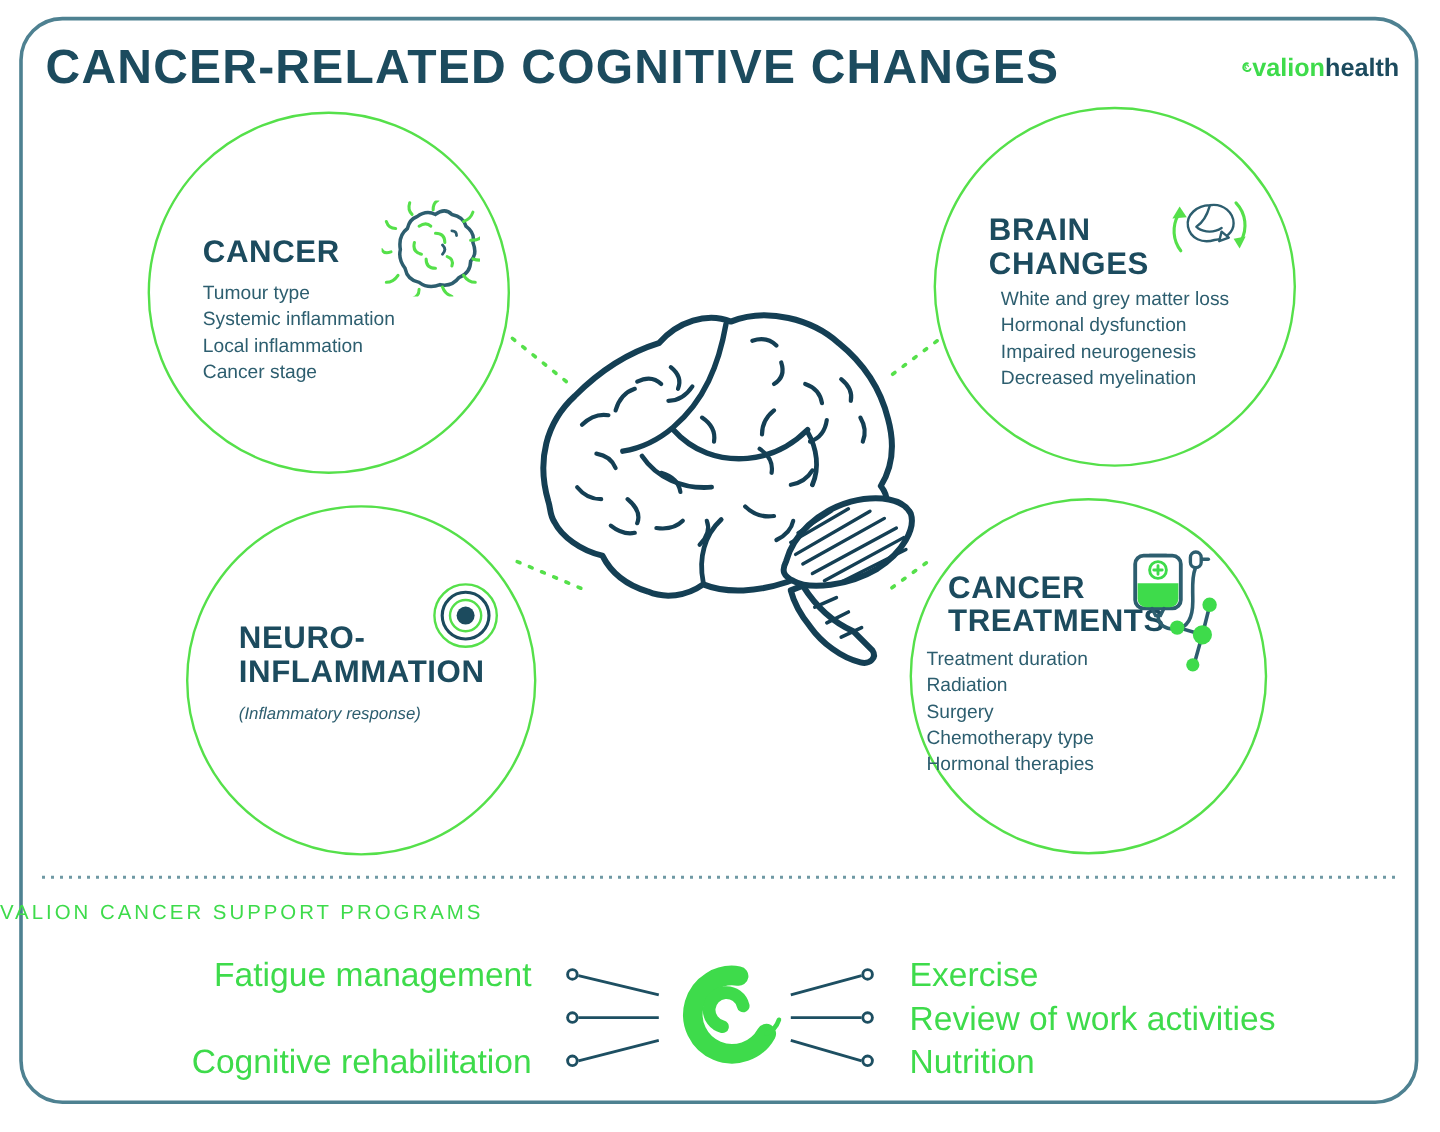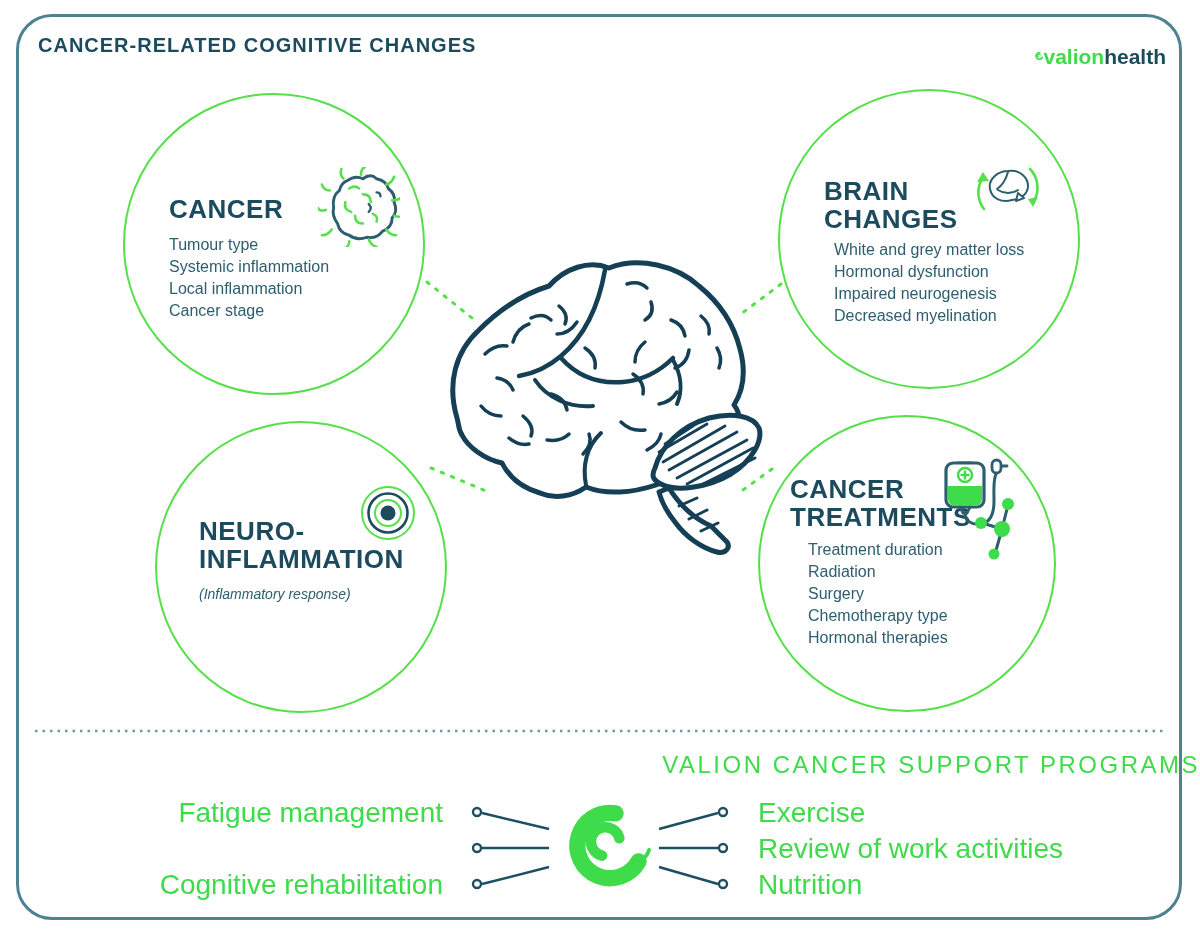--- a/index.html
+++ b/index.html
@@ -10,42 +10,42 @@
     --teal-line:#1d4f62;
     --brain-stroke:#143f54;
     --card-border:#4e8191;
     --divider:#6f99a4;
   }
   html,body{margin:0;padding:0;background:#fff;}
   .stage{position:relative;width:1200px;height:943px;background:#fff;
          font-family:"Liberation Sans",sans-serif;overflow:hidden;}
   .card{position:absolute;left:16px;top:14px;width:1166px;height:906px;
         border:3px solid var(--card-border);border-radius:36px;background:#fff;box-sizing:border-box;}
-  .title{position:absolute;left:38px;top:34px;font-size:20px;font-weight:700;
+  .title{position:absolute;left:38px;top:34px;font-size:40px;font-weight:700;
          letter-spacing:1px;color:var(--teal-heading);}
   
   .logo{position:absolute;left:1034px;top:28px;width:132px;display:flex;
         flex-direction:row;align-items:center;}
   .wordmark{font-size:21px;font-weight:700;margin-top:2px;white-space:nowrap;}
   .wordmark .w1{color:var(--green);}
   .wordmark .w2{color:var(--teal-heading);}
   
   .bubble{position:absolute;border:2.5px solid var(--green-stroke);border-radius:50%;box-sizing:border-box;}
   #b1{left:123px;top:93px;width:302px;height:302px;}
   #b2{left:778px;top:89px;width:302px;height:300px;}
   #b3{left:155px;top:421px;width:292px;height:292px;}
   #b4{left:758px;top:415px;width:298px;height:297px;}
   .bh{position:absolute;font-size:26px;font-weight:700;letter-spacing:.5px;
       color:var(--teal-heading);line-height:28px;}
   .bi{position:absolute;font-size:16px;color:var(--teal-body);line-height:22px;}
   .bn{position:absolute;font-size:14px;color:var(--teal-body);font-style:italic;}
   .icon{position:absolute;}
   
-  .sup-head{position:absolute;left:0;top:751px;width:1200px;text-align:right;
-            font-size:24px;letter-spacing:2.5px;color:var(--green);}
+  .sup-head{position:absolute;left:0;top:751px;width:1200px;text-align:left;
+            font-size:17px;letter-spacing:2.5px;color:var(--green);}
   .sup-item{position:absolute;font-size:28px;color:var(--green);line-height:25px;white-space:nowrap;}
   .sup-left{right:757px;text-align:right;}
   .sup-right{left:758px;}
   .t1{top:800px;} .t2{top:836px;} .t3{top:872px;}
   .overlay{position:absolute;left:0;top:0;pointer-events:none;}
   .brain-wrap{position:absolute;left:435px;top:256px;width:330px;height:300px;}
   .hub{position:absolute;left:556px;top:797px;width:96px;height:98px;}
 </style>
 </head>
 <body>
@@ -210,21 +210,21 @@
     </div>
     <div class="icon" style="left:212px;top:76px;">
       <svg width="54" height="68" viewBox="0 0 54 68">
         <path d="M 30 36 L 10 30 M 30 36 L 36 12 M 30 36 L 23 61" stroke="var(--teal-body)" stroke-width="3" stroke-linecap="round"></path>
         <circle cx="30" cy="36" r="8" fill="var(--green)"></circle>
         <circle cx="36" cy="11" r="6" fill="var(--green)"></circle>
         <circle cx="9" cy="30" r="6" fill="var(--green)"></circle>
         <circle cx="22" cy="61" r="5.5" fill="var(--green)"></circle>
       </svg>
     </div>
-    <div class="bi" style="left:48px;top:122px;">
+    <div class="bi" style="left:12px;top:122px;">
       <div>Treatment duration</div>
       <div>Radiation</div>
       <div>Surgery</div>
       <div>Chemotherapy type</div>
       <div>Hormonal therapies</div>
     </div>
   </div>
 
   <div class="sup-head">VALION CANCER SUPPORT PROGRAMS</div>
 

